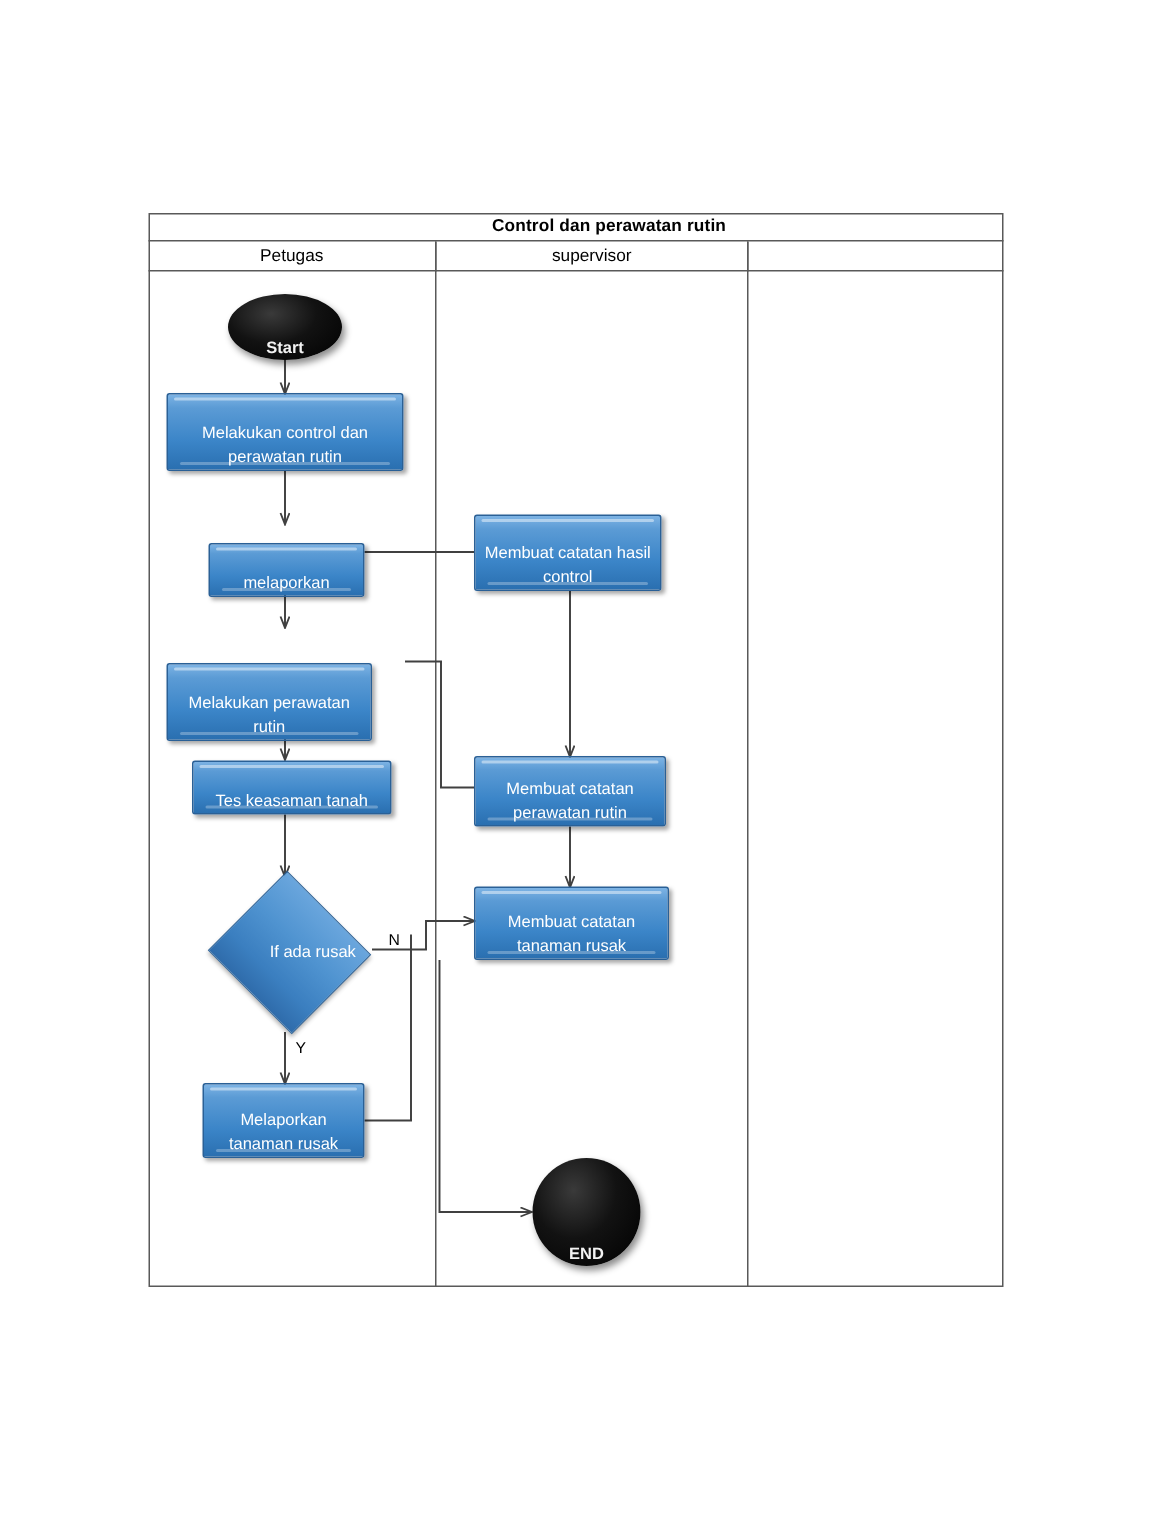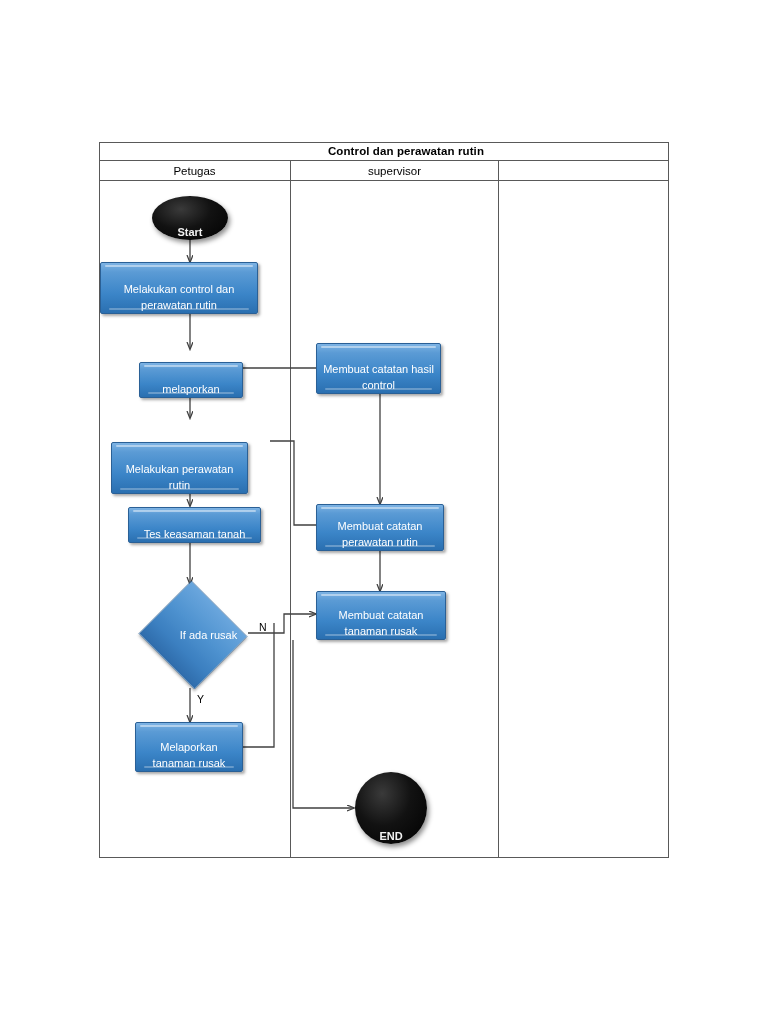--- a/index.html
+++ b/index.html
@@ -227,21 +227,21 @@
     </g>
   </svg>
 
   <div class="edge-label" style="left:259px; top:621px;">N</div>
   <div class="edge-label" style="left:197px; top:693px;">Y</div>
 
   <div class="node terminator" style="left:152px; top:196px; width:76px; height:44px;">
     <span class="lbl">Start</span>
   </div>
 
-  <div class="node proc" style="left:100px; top:262px; width:158px; height:52px;">
+  <div class="node proc" style="left:111px; top:262px; width:158px; height:52px;">
     <span class="lbl">Melakukan control dan perawatan rutin</span>
   </div>
 
   <div class="node proc" style="left:139px; top:350px; width:104px; height:36px;margin-top:12px;">
     <span class="lbl">melaporkan</span>
   </div>
 
   <div class="node proc" style="left:111px; top:442px; width:137px; height:52px;">
     <span class="lbl">Melakukan perawatan rutin</span>
   </div>

